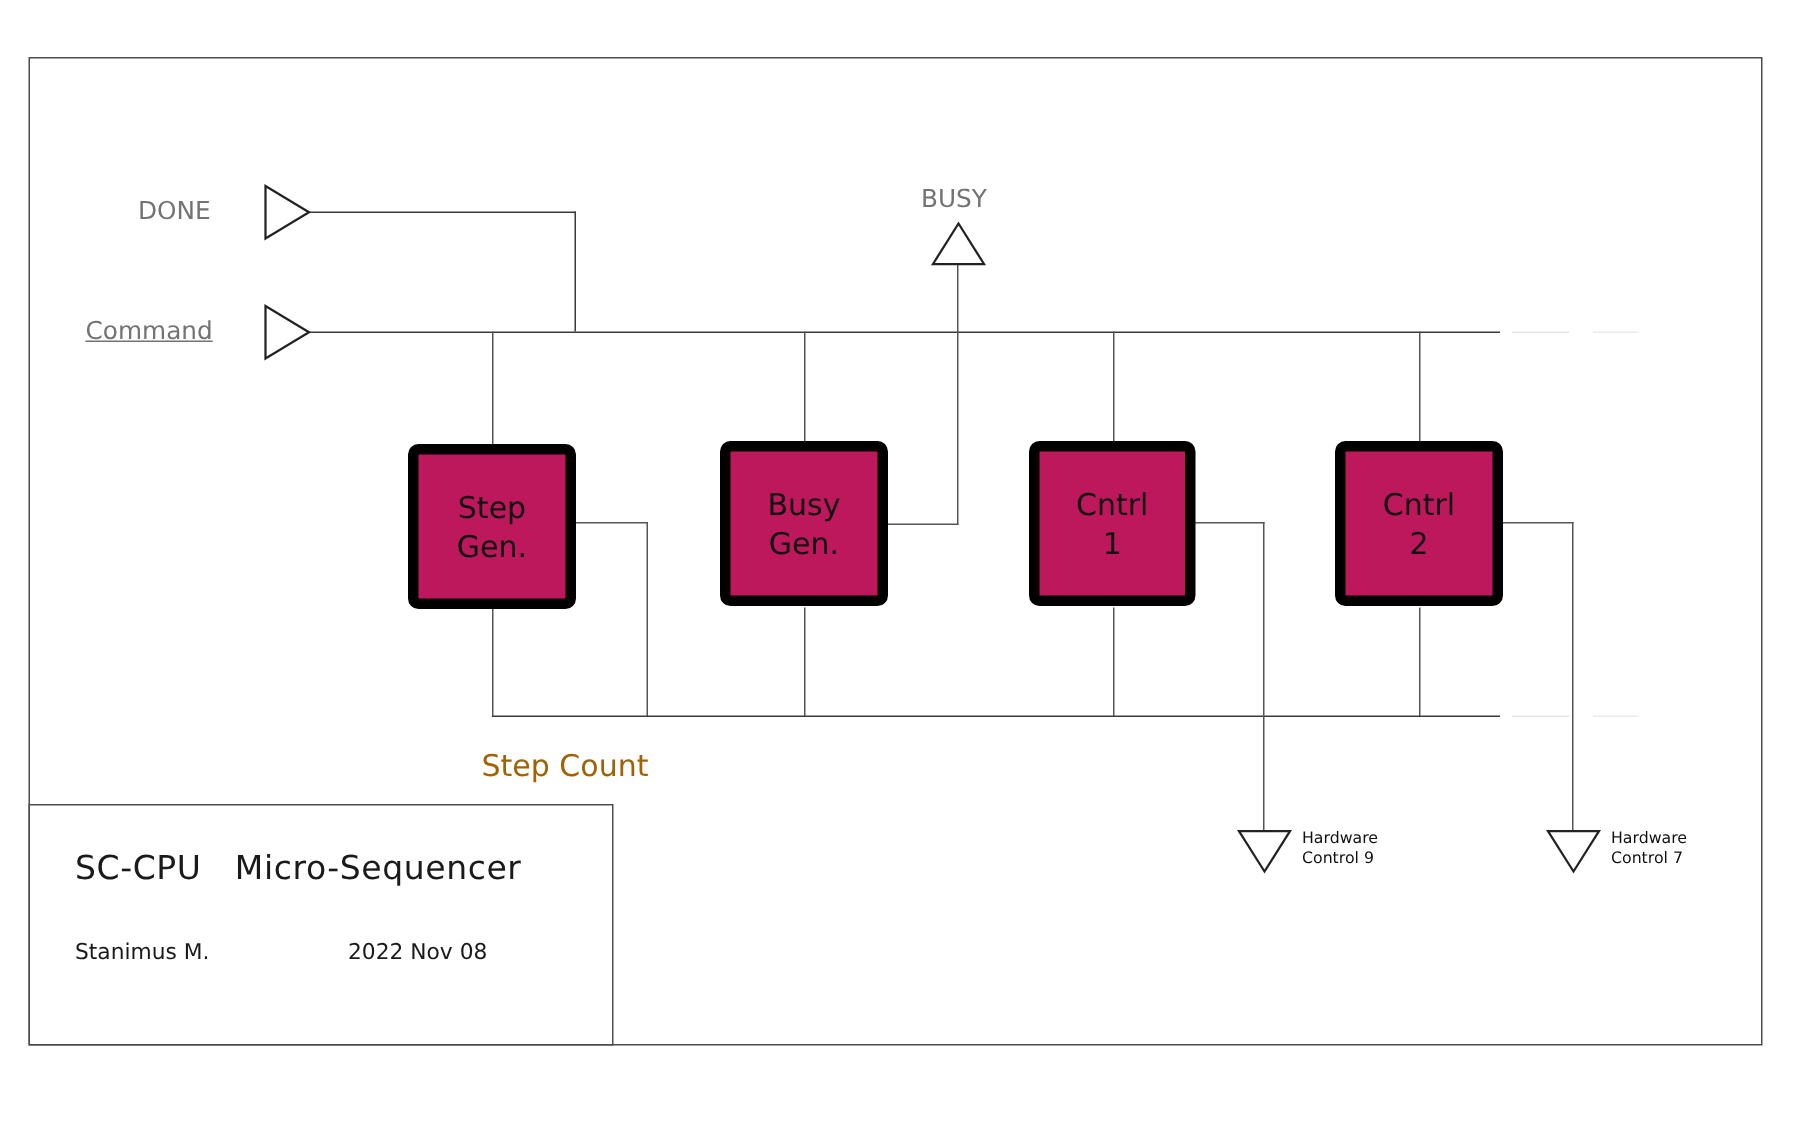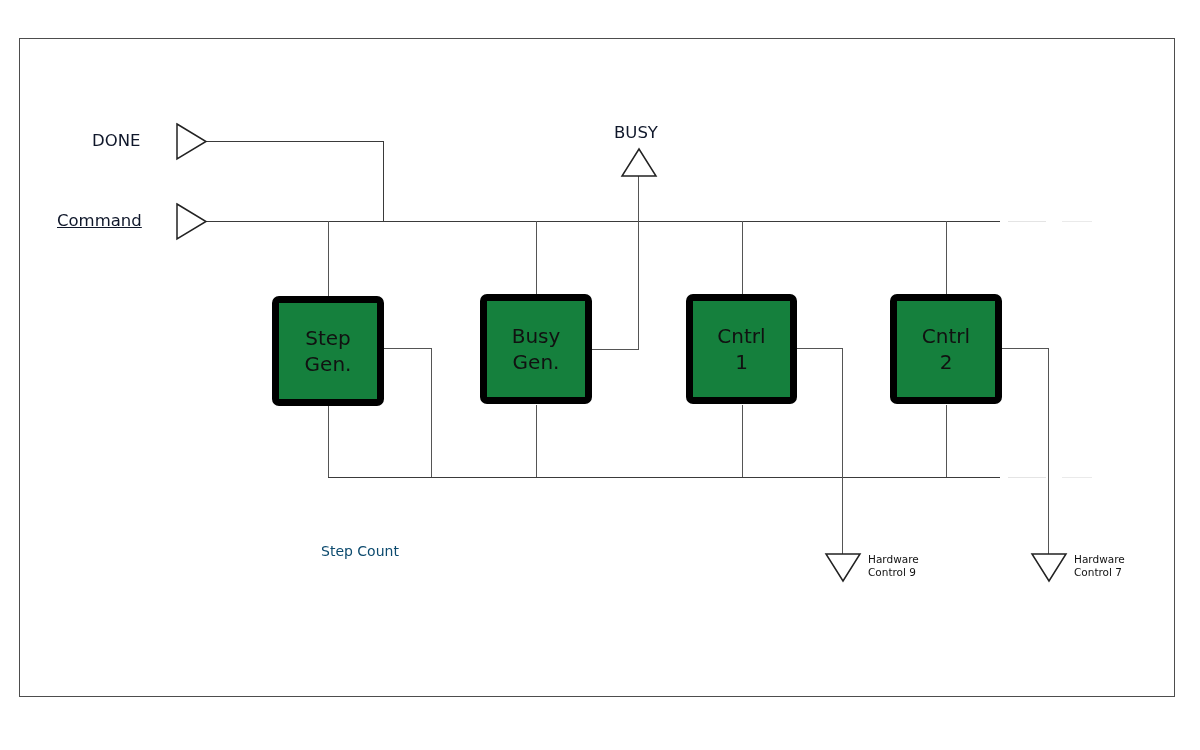--- a/index.html
+++ b/index.html
@@ -58,21 +58,21 @@
     left: 212px;
     top: 90px;
     font-size: 14.5px;
   }
   
   .block {
     position: absolute;
     box-sizing: border-box;
     border: 7px solid #000000;
     border-radius: 7px;
-    background: #15803d;
+    background: #be185d;
     display: flex;
     flex-direction: column;
     align-items: center;
     justify-content: center;
     z-index: 6;
   }
   .block-line {
     font-size: 20px;
     line-height: 1.3;
     color: #111111;
@@ -98,31 +98,30 @@
     height: 0;
     border-top: 1.4px solid #555555;
     z-index: 1;
   }
   .bus-tail.f1 { opacity: 0.16; }
   .bus-tail.f2 { opacity: 0.12; }
   
   .port-label {
     position: absolute;
     font-size: 16.5px;
-    color: #0f172a;
+    color: #737373;
     white-space: nowrap;
     z-index: 5;
   }
   .bus-label {
     position: absolute;
-    font-size: 14px;
-    color: #0c4a6e;
+    font-size: 20px;
+    color: #a16207;
     white-space: nowrap;
     z-index: 5;
-    margin-top: 45px;
   }
   .hw-label {
     position: absolute;
     font-size: 10.5px;
     line-height: 1.28;
     color: #111111;
     white-space: nowrap;
     z-index: 5;
   }
   svg.tri-svg { position: absolute; overflow: visible; z-index: 5; }
@@ -217,14 +216,19 @@
     <div class="block-line">1</div>
   </div>
 
   <div class="block" style="left:890px; top:294px; width:112px; height:110px;">
     <div class="block-line">Cntrl</div>
     <div class="block-line">2</div>
   </div>
 
   <div class="bus-label" style="left:321px; top:498px;">Step Count</div>
 
+  <div class="title-block">
+    <div class="title-main">SC-CPU   Micro-Sequencer</div>
+    <div class="title-author">Stanimus M.</div>
+    <div class="title-date">2022 Nov 08</div>
+  </div>
 
 </div>
 
 </body></html>

